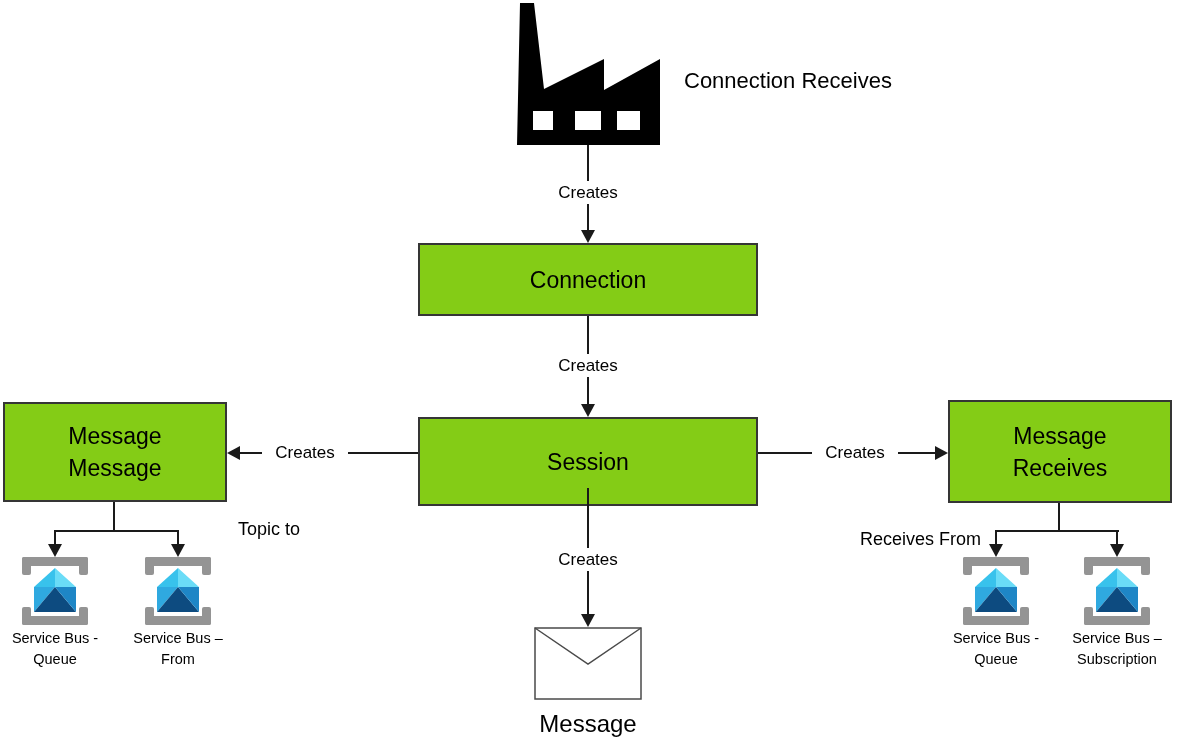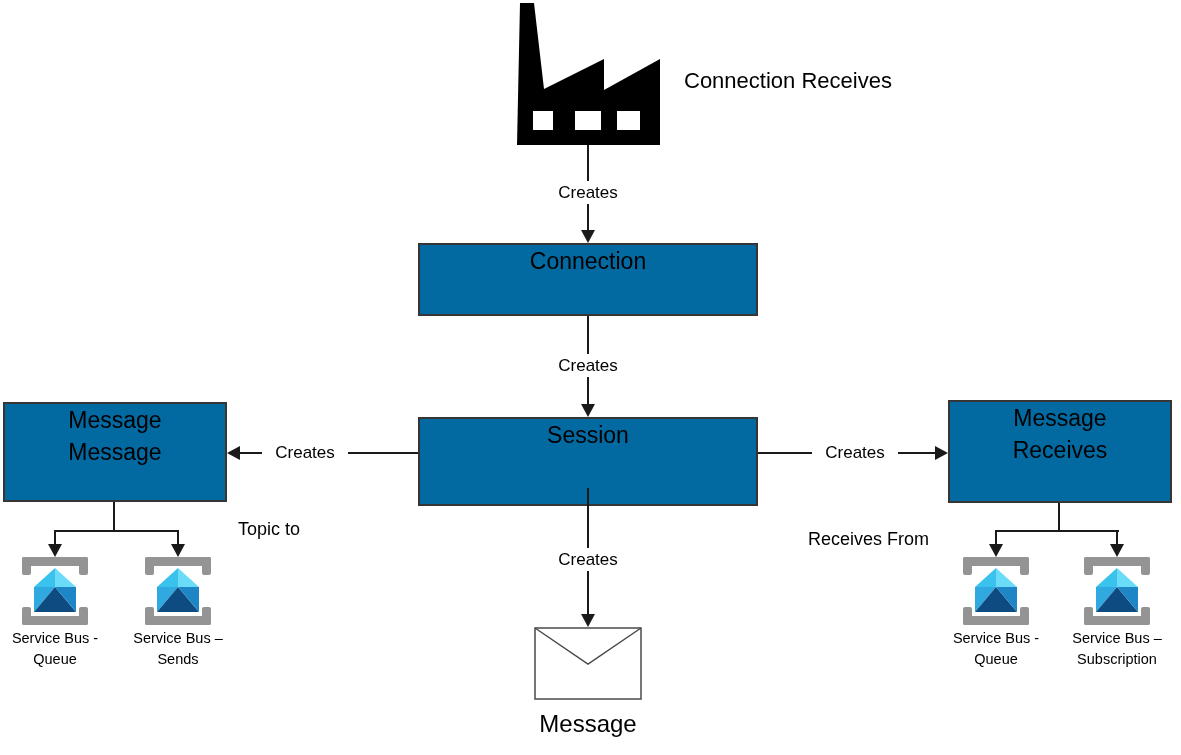--- a/index.html
+++ b/index.html
@@ -30,25 +30,25 @@
   .arrow-right {
     position: absolute; width: 0; height: 0;
     border-top: 7px solid transparent;
     border-bottom: 7px solid transparent;
     border-left: 13px solid var(--line, #1a1a1a);
   }
   .box {
     position: absolute;
     box-sizing: border-box;
     border: 2px solid var(--box-border, #353535);
-    background: #0369a1;
+    background: #84cc16;
     display: flex;
     flex-direction: column;
     align-items: center;
-    justify-content: flex-start;
+    justify-content: center;
     text-align: center;
     font-size: 23px;
     line-height: 32px;
   }
   .edge-label {
     position: absolute;
     background: #fff;
     text-align: center;
     font-size: 17px;
     line-height: 21px;
@@ -177,31 +177,31 @@
   <svg class="sb-icon" style="left:145px;top:557px" viewBox="0 0 66 68">
       <use href="#sb-icon"></use>
     </svg>
 
   <div class="sb-label" style="left:-10px;top:628px">
     <div>Service Bus -</div>
     <div>Queue</div>
   </div>
   <div class="sb-label" style="left:113px;top:628px">
     <div>Service Bus –</div>
-    <div>Sends</div>
+    <div>From</div>
   </div>
 
   <div class="line vline" style="left:1058px;top:503px;height:29px"></div>
   <div class="line hline" style="left:995px;top:530px;width:124px"></div>
   <div class="line vline" style="left:995px;top:530px;height:15px"></div>
   <div class="arrow-down" style="left:989px;top:544px"></div>
   <div class="line vline" style="left:1116px;top:530px;height:15px"></div>
   <div class="arrow-down" style="left:1110px;top:544px"></div>
 
-  <div class="annotation" style="left:808px;top:529px">Receives From</div>
+  <div class="annotation" style="left:860px;top:529px">Receives From</div>
 
   <svg class="sb-icon" style="left:963px;top:557px" viewBox="0 0 66 68">
       <use href="#sb-icon"></use>
     </svg>
   <svg class="sb-icon" style="left:1084px;top:557px" viewBox="0 0 66 68">
       <use href="#sb-icon"></use>
     </svg>
 
   <div class="sb-label" style="left:931px;top:628px">
     <div>Service Bus -</div>

